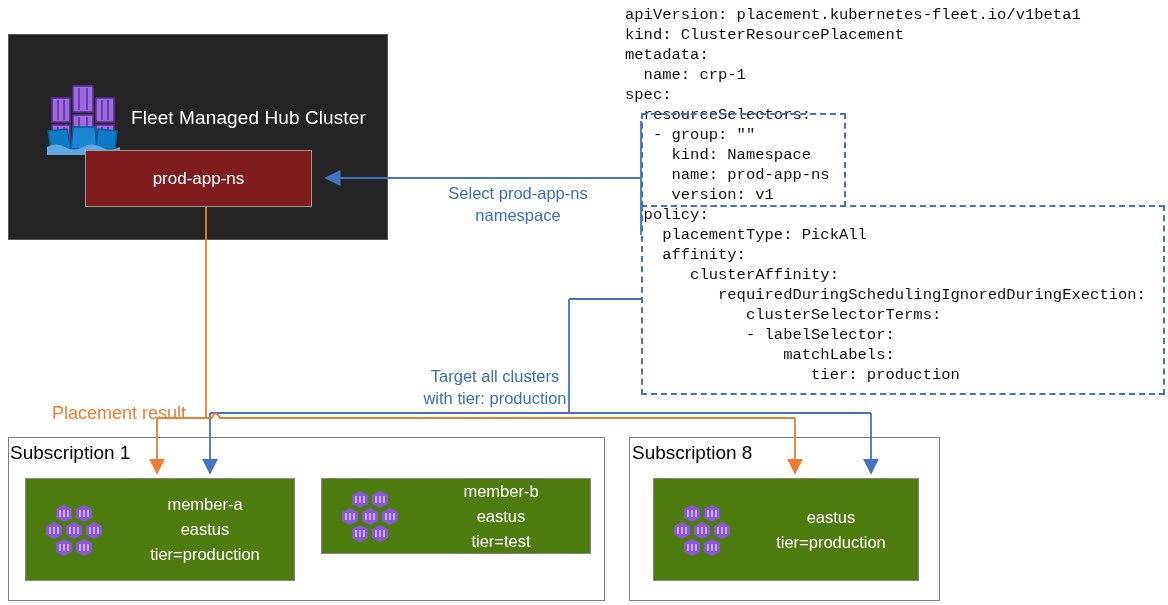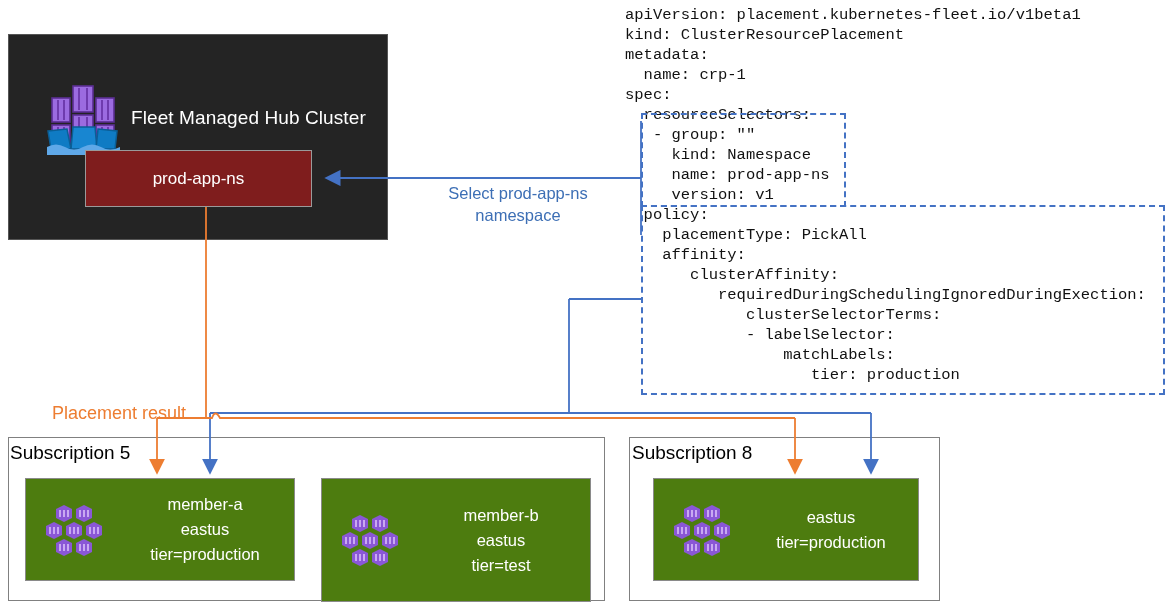--- a/index.html
+++ b/index.html
@@ -59,21 +59,21 @@
   .sub-2{left:629px;top:437px;width:311px;height:164px;}
   .sub-title{position:absolute;left:10px;top:442px;font-size:19px;color:#000000;}
   .sub-title-2{left:632px;}
 
   
   .member{
     position:absolute;background:#4d7c0f;border:1px solid #8a8a8a;
     display:flex;align-items:center;box-sizing:border-box;
   }
   .m-a{left:25px;top:478px;width:270px;height:103px;}
-  .m-b{left:321px;top:478px;width:270px;height:124px;}
+  .m-b{left:321px;top:478px;width:270px;height:76px;}
   .m-c{left:653px;top:478px;width:266px;height:103px;}
   .member .mi{width:96px;display:flex;justify-content:center;align-items:center;}
   .member .mtext{
     flex:1;color:#ffffff;font-size:16.5px;line-height:25px;text-align:center;
     padding-right:6px;
   }
 </style>
 </head>
 <body>
 
@@ -138,25 +138,27 @@
              clusterSelectorTerms:
              - labelSelector:
                  matchLabels:
                     tier: production</div>
 
   <div class="dash dash-selectors"></div>
   <div class="dash dash-policy"></div>
 
   <div class="lbl lbl-select" style="white-space:pre-line">Select prod-app-ns
 namespace</div>
+  <div class="lbl lbl-target" style="white-space:pre-line">Target all clusters
+with tier: production</div>
   <div class="lbl lbl-placement">Placement result</div>
 
   <div class="sub sub-1"></div>
   <div class="sub sub-2"></div>
-  <div class="sub-title">Subscription 5</div>
+  <div class="sub-title">Subscription 1</div>
   <div class="sub-title sub-title-2">Subscription 8</div>
 
   <div class="member m-a">
     <div class="mi">
       <svg width="58" height="58" viewBox="0 0 58 58">
         <g>
           <g transform="translate(11,4)">
               <path d="M0 4 L8 0 L16 4 L16 13 L8 17 L0 13 Z" fill="#8A57D6"></path>
               <path d="M3 5 h2 v7 h-2 Z M7 5 h2 v7 h-2 Z M11 5 h2 v7 h-2 Z" fill="#C9A9F2"></path>
             </g>

